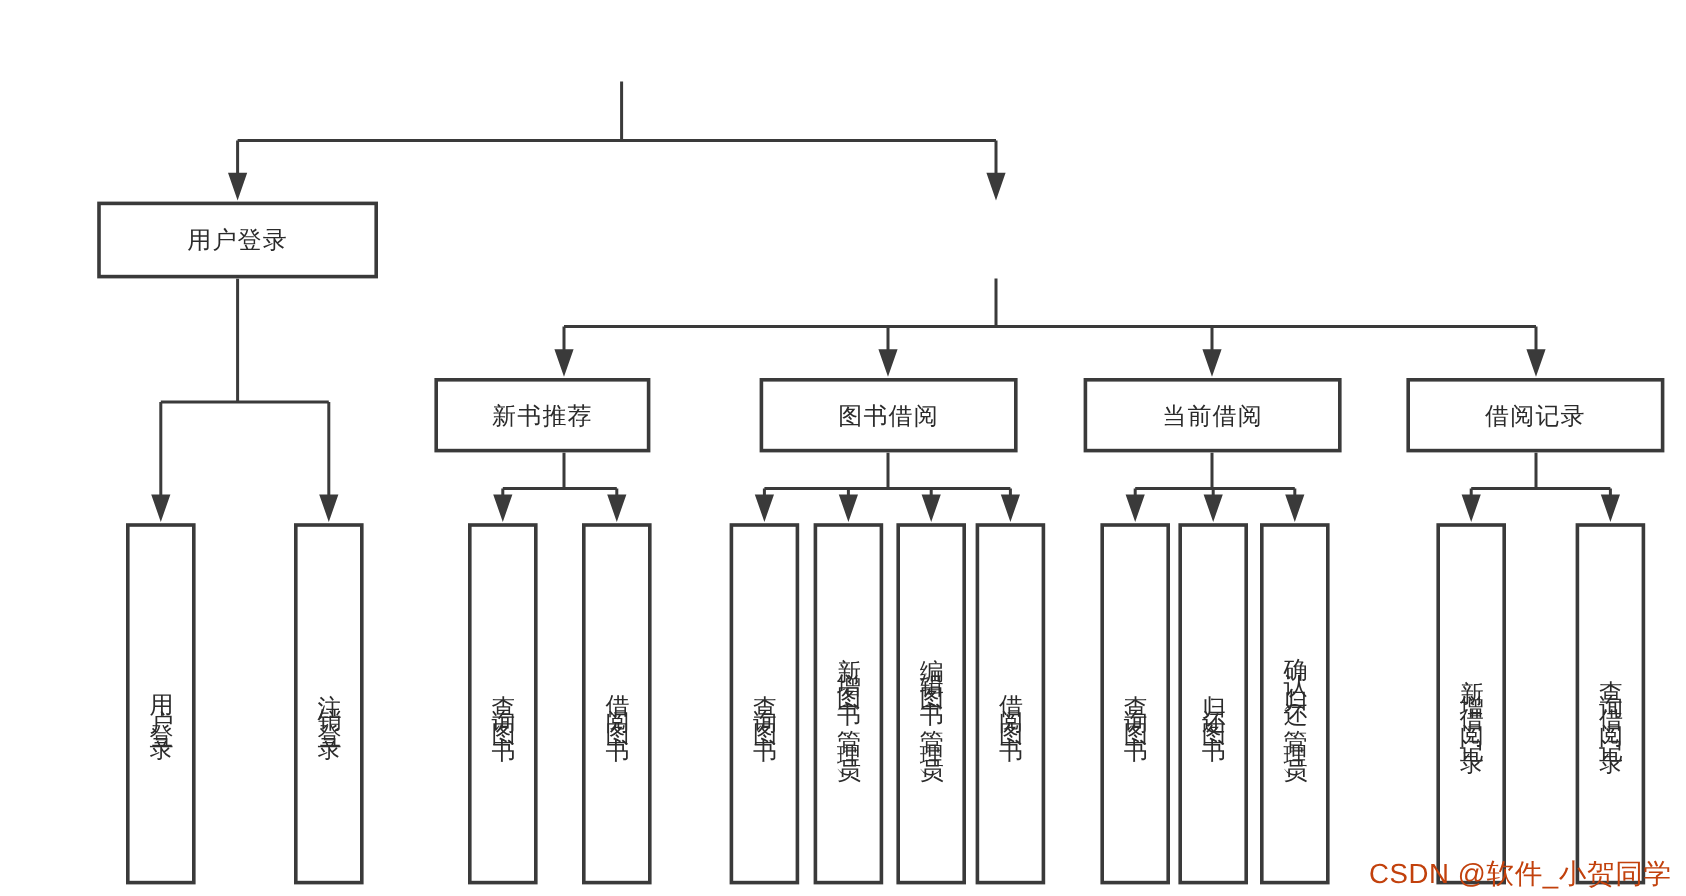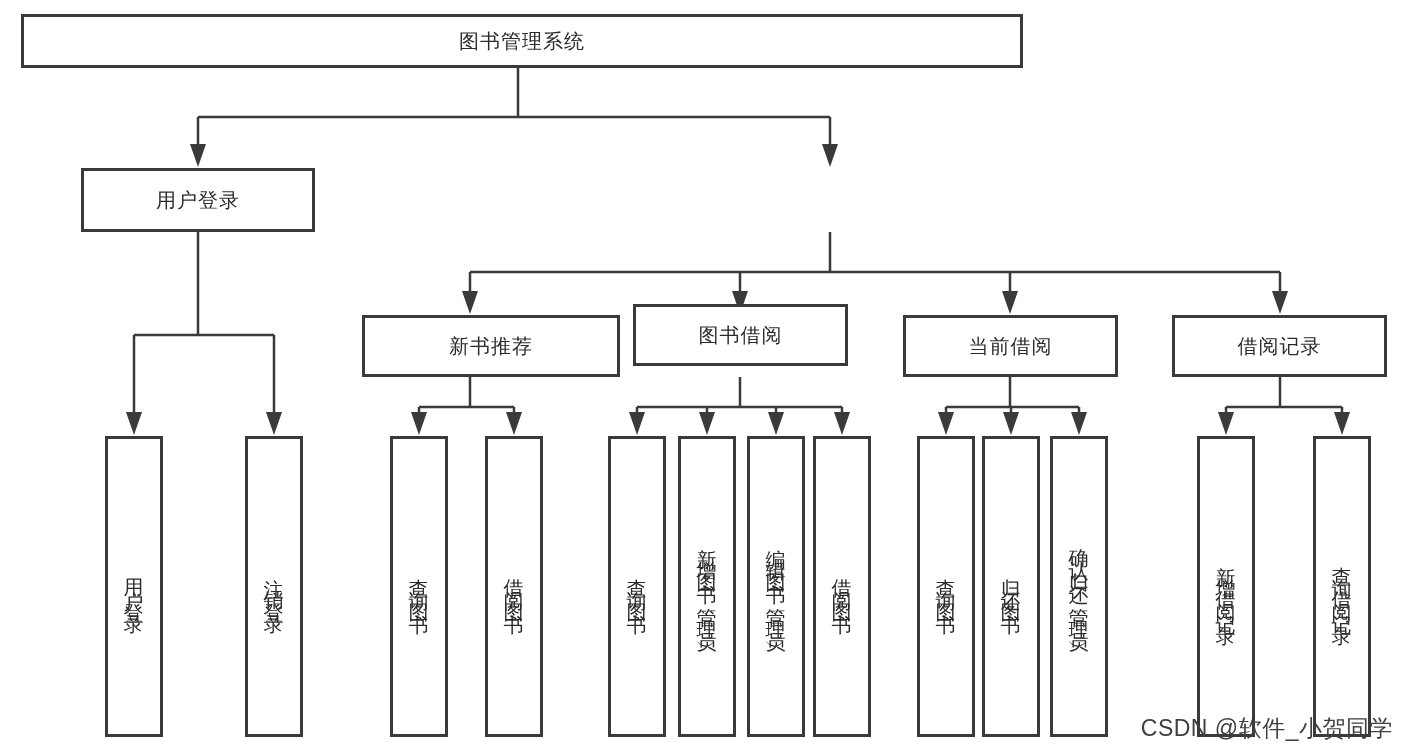--- a/index.html
+++ b/index.html
@@ -41,21 +41,21 @@
     letter-spacing: 12px;
     white-space: normal;
     line-height: 1;
     font-size: 20px;
   }
   .watermark {
     position: absolute;
     right: 12px;
     bottom: 3px;
     font-size: 23px;
-    color: #404040;
+    color: #c2410c;
     letter-spacing: 0.5px;
   }
 </style>
 </head>
 <body>
 
 <div class="stage">
 
   <svg class="connectors" viewBox="0 0 1405 747" xmlns="http://www.w3.org/2000/svg">
     <path d="M518 68V117 M198 117H830 M198 117V148 M830 117V148
@@ -70,26 +70,25 @@
              M462 291L478 291L470 314Z M732 291L748 291L740 314Z
              M1002 291L1018 291L1010 314Z M1272 291L1288 291L1280 314Z
              M411 412L427 412L419 435Z M506 412L522 412L514 435Z
              M629 412L645 412L637 435Z M699 412L715 412L707 435Z
              M768 412L784 412L776 435Z M834 412L850 412L842 435Z
              M938 412L954 412L946 435Z M1003 412L1019 412L1011 435Z
              M1071 412L1087 412L1079 435Z
              M1218 412L1234 412L1226 435Z M1334 412L1350 412L1342 435Z" fill="#3a3a3a" stroke="none"></path>
   </svg>
 
-  <div class="node" style="left:21px; top:14px; width:1002px; height:54px;">图书管理系统</div>
 
   <div class="node" style="left:81px; top:168px; width:234px; height:64px;">用户登录</div>
 
-  <div class="node" style="left:362px; top:315px; width:258px; height:62px;">新书推荐</div>
-  <div class="node" style="left:633px; top:304px; width:215px; height:62px;">图书借阅</div>
+  <div class="node" style="left:362px; top:315px; width:180px; height:62px;">新书推荐</div>
+  <div class="node" style="left:633px; top:315px; width:215px; height:62px;">图书借阅</div>
   <div class="node" style="left:903px; top:315px; width:215px; height:62px;">当前借阅</div>
   <div class="node" style="left:1172px; top:315px; width:215px; height:62px;text-align:right;">借阅记录</div>
 
   <div class="node vnode" style="left:105px; top:436px; width:58px; height:301px;">用户登录</div>
   <div class="node vnode" style="left:245px; top:436px; width:58px; height:301px;">注销登录</div>
 
   <div class="node vnode" style="left:390px; top:436px; width:58px; height:301px;">查询图书</div>
   <div class="node vnode" style="left:485px; top:436px; width:58px; height:301px;">借阅图书</div>
 
   <div class="node vnode" style="left:608px; top:436px; width:58px; height:301px;">查询图书</div>

